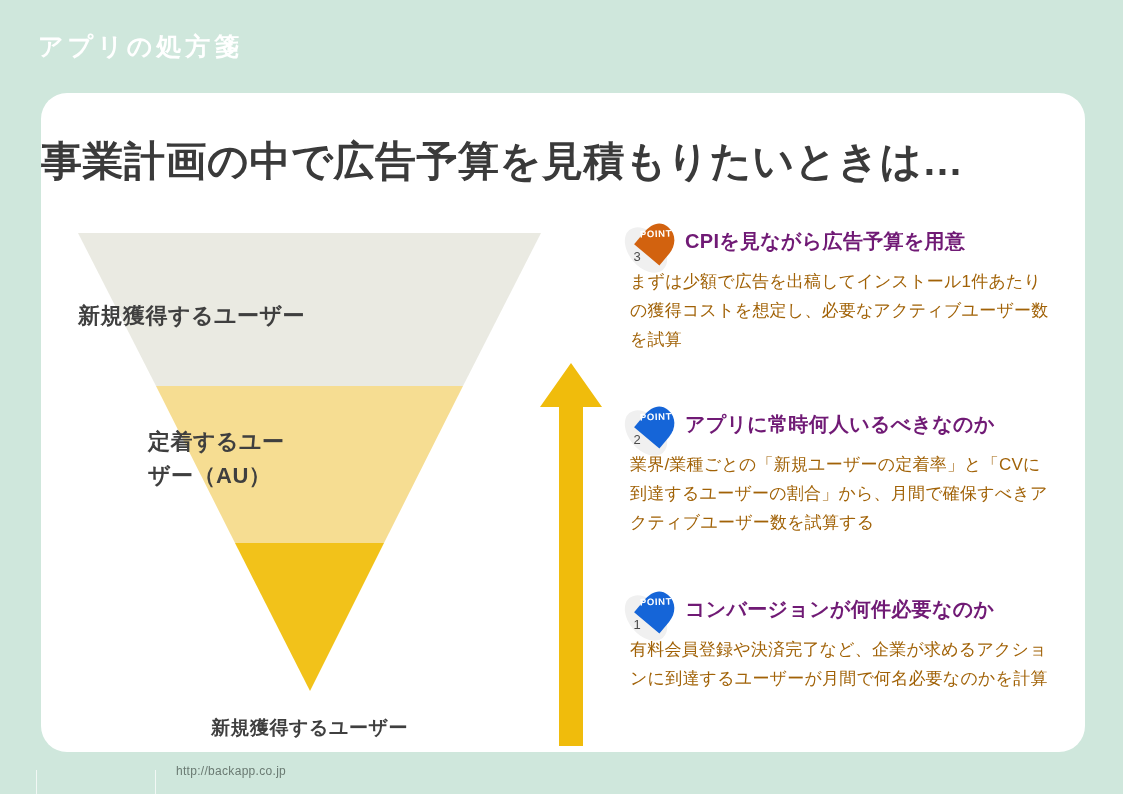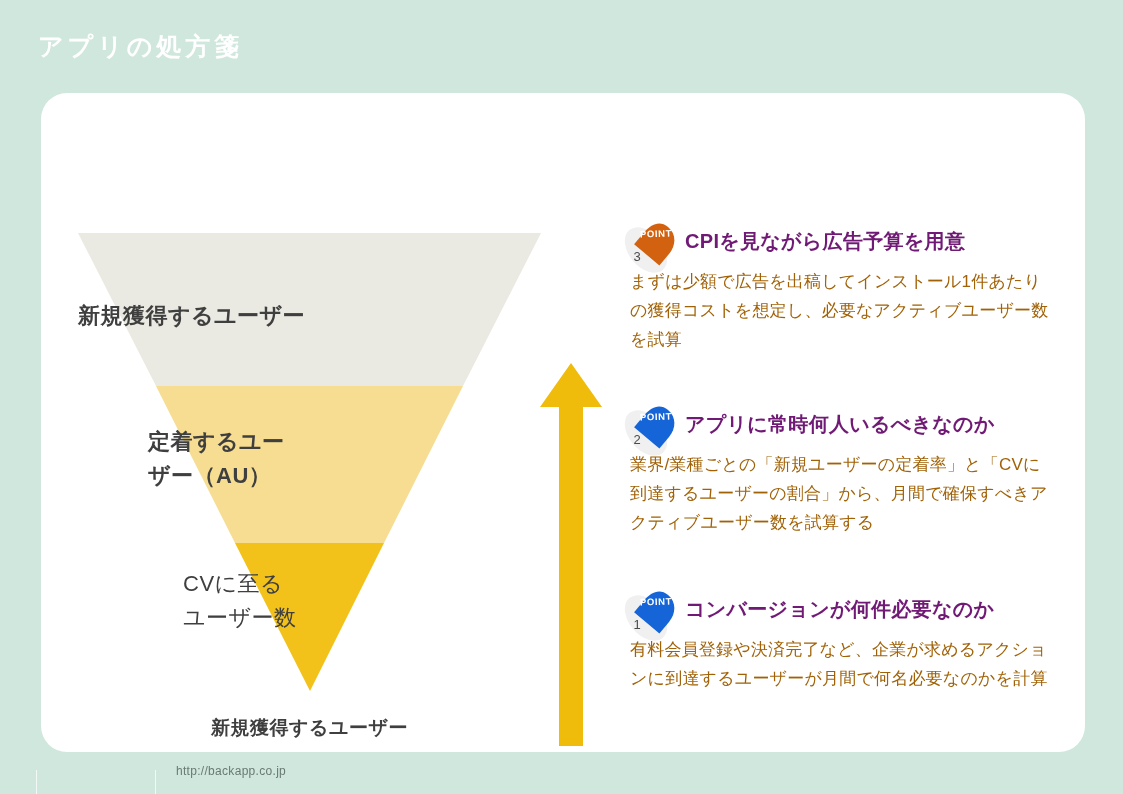--- a/index.html
+++ b/index.html
@@ -183,35 +183,32 @@
 </style>
 </head>
 <body>
 
 <div id="slide">
 
   <div class="header-title">アプリの処方箋</div>
 
   <div class="card"></div>
 
+  <div class="slide-title">事業計画の中で広告予算を見積もりたいときは…</div>
 
   <div class="funnel">
     <svg width="463" height="458" viewBox="0 0 463 458" xmlns="http://www.w3.org/2000/svg">
       <polygon points="0,0 463,0 385,153 78,153" fill="#eaeae2"></polygon>
       <polygon points="78,153 385,153 306,310 157,310" fill="#f6dd92"></polygon>
       <polygon points="157,310 306,310 232,458" fill="#f2c21a"></polygon>
     </svg>
     <div class="funnel-label seg1">新規獲得するユーザー</div>
     <div class="funnel-label seg2">
       <div>定着するユー</div>
       <div>ザー（AU）</div>
-    </div>
-    <div class="funnel-label seg3">
-      <div>CVに至る</div>
-      <div>ユーザー数</div>
     </div>
   </div>
 
   <div class="funnel-caption">新規獲得するユーザー</div>
 
   <div class="arrow">
     <svg width="62" height="383" viewBox="0 0 62 383" xmlns="http://www.w3.org/2000/svg">
       <polygon points="31,0 62,44 43,44 43,383 19,383 19,44 0,44" fill="#f0bc0c"></polygon>
     </svg>
   </div>

